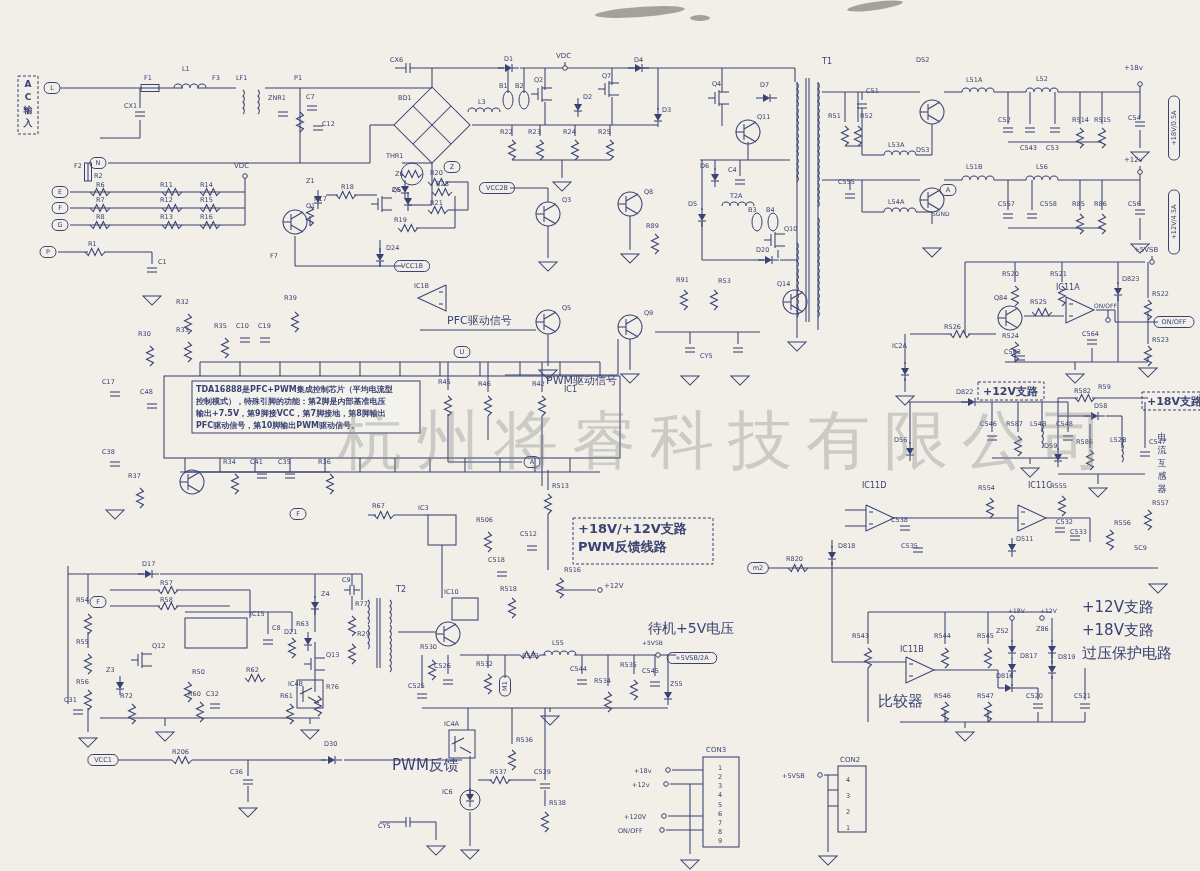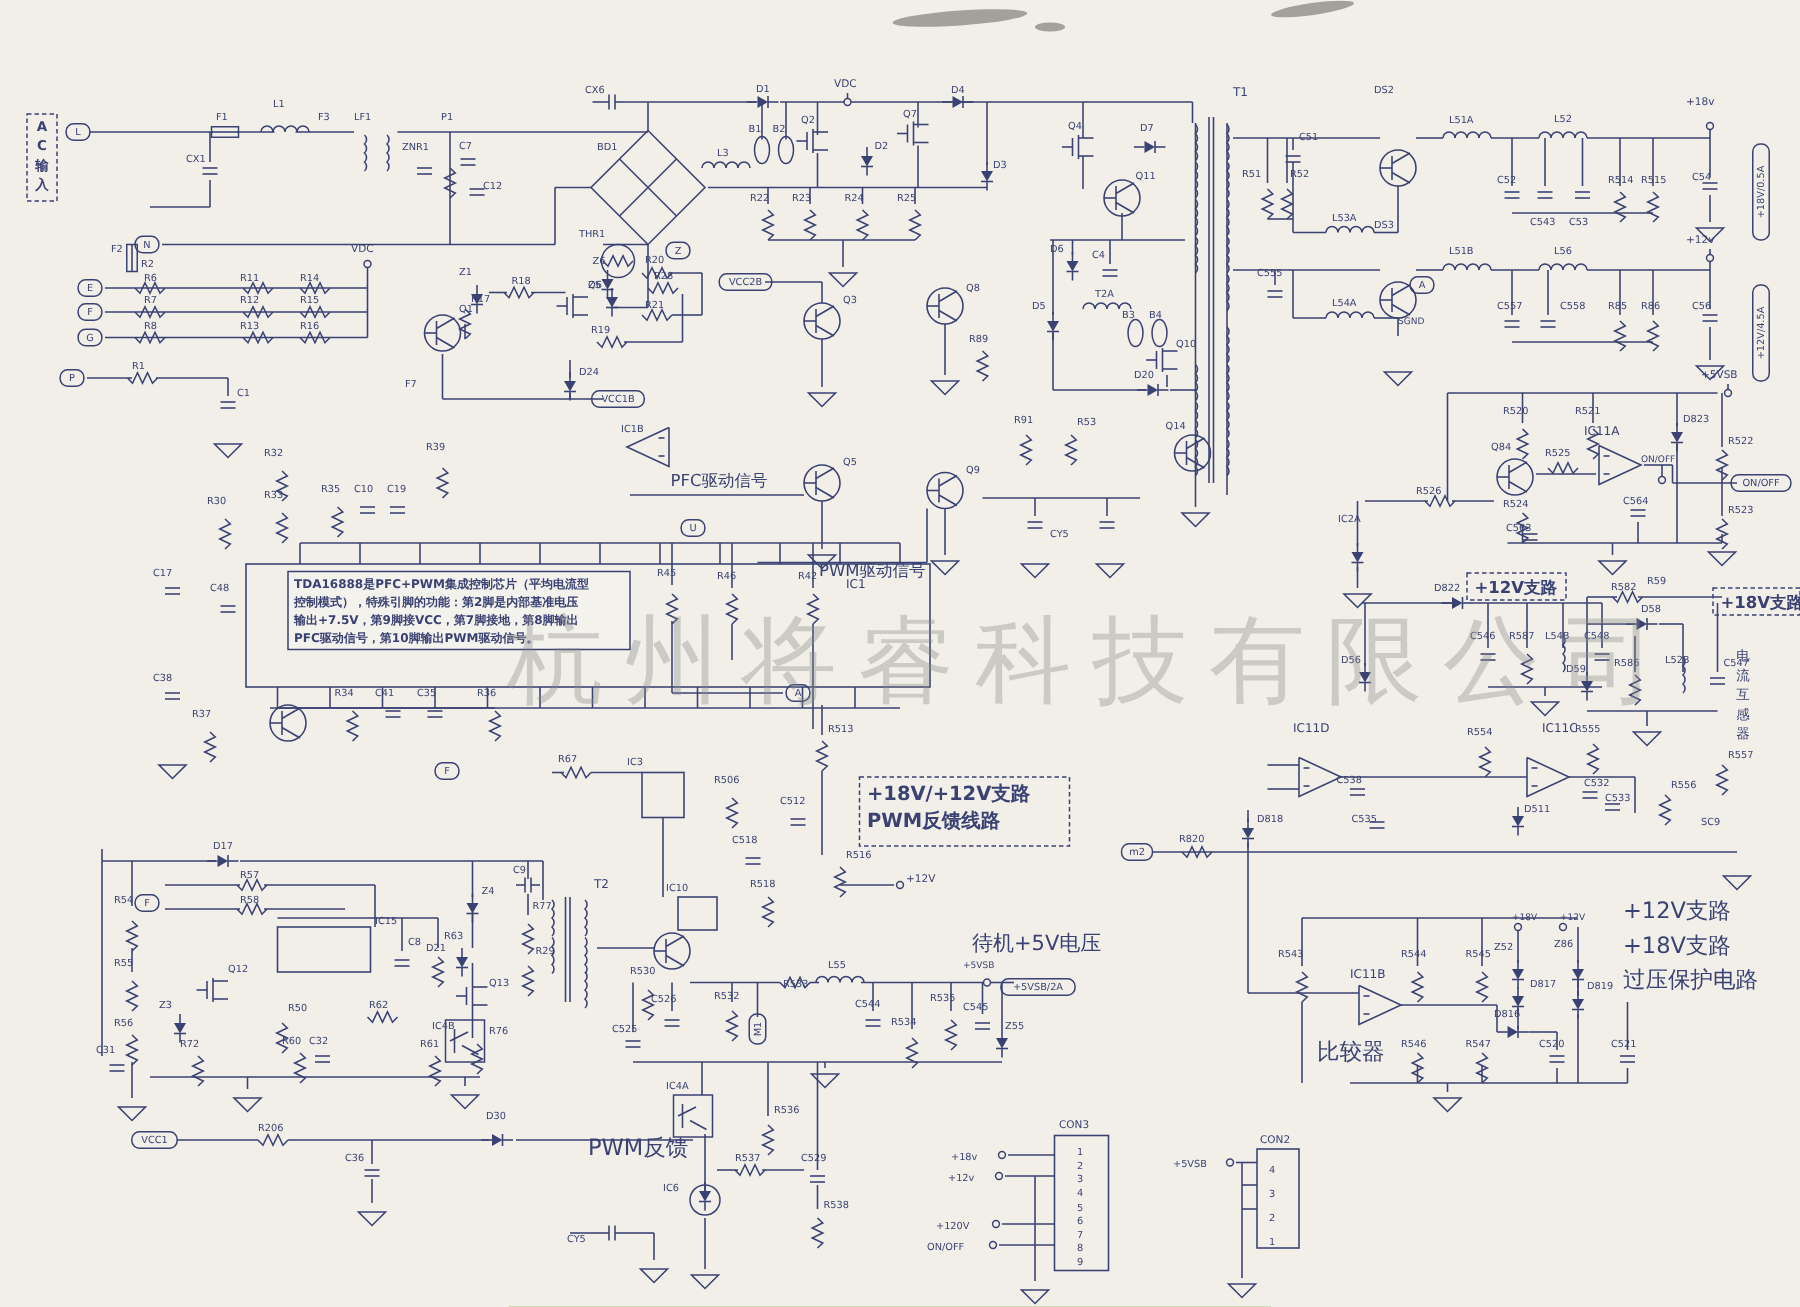--- a/index.html
+++ b/index.html
@@ -1,16 +1,16 @@
 <!DOCTYPE html>
 <html><head>
 <meta charset="utf-8">
 <style>
   html,body{margin:0;padding:0;background:#dddbd4;}
-  .stage{position:relative;width:1200px;height:871px;background:#84cc16;overflow:hidden;
+  .stage{position:relative;width:1200px;height:871px;background:#ffffff;overflow:hidden;
          font-family:"DejaVu Sans",sans-serif;}
   svg text{font-family:"DejaVu Sans",sans-serif;}
 </style>
 </head>
 <body>
 
 <div class="stage">
   <svg id="schem" width="1200" height="871" viewBox="0 0 1200 871" xmlns="http://www.w3.org/2000/svg">
     <rect x="0" y="0" width="1200" height="871" fill="#f1efe8"></rect>
     <g id="drawing">

